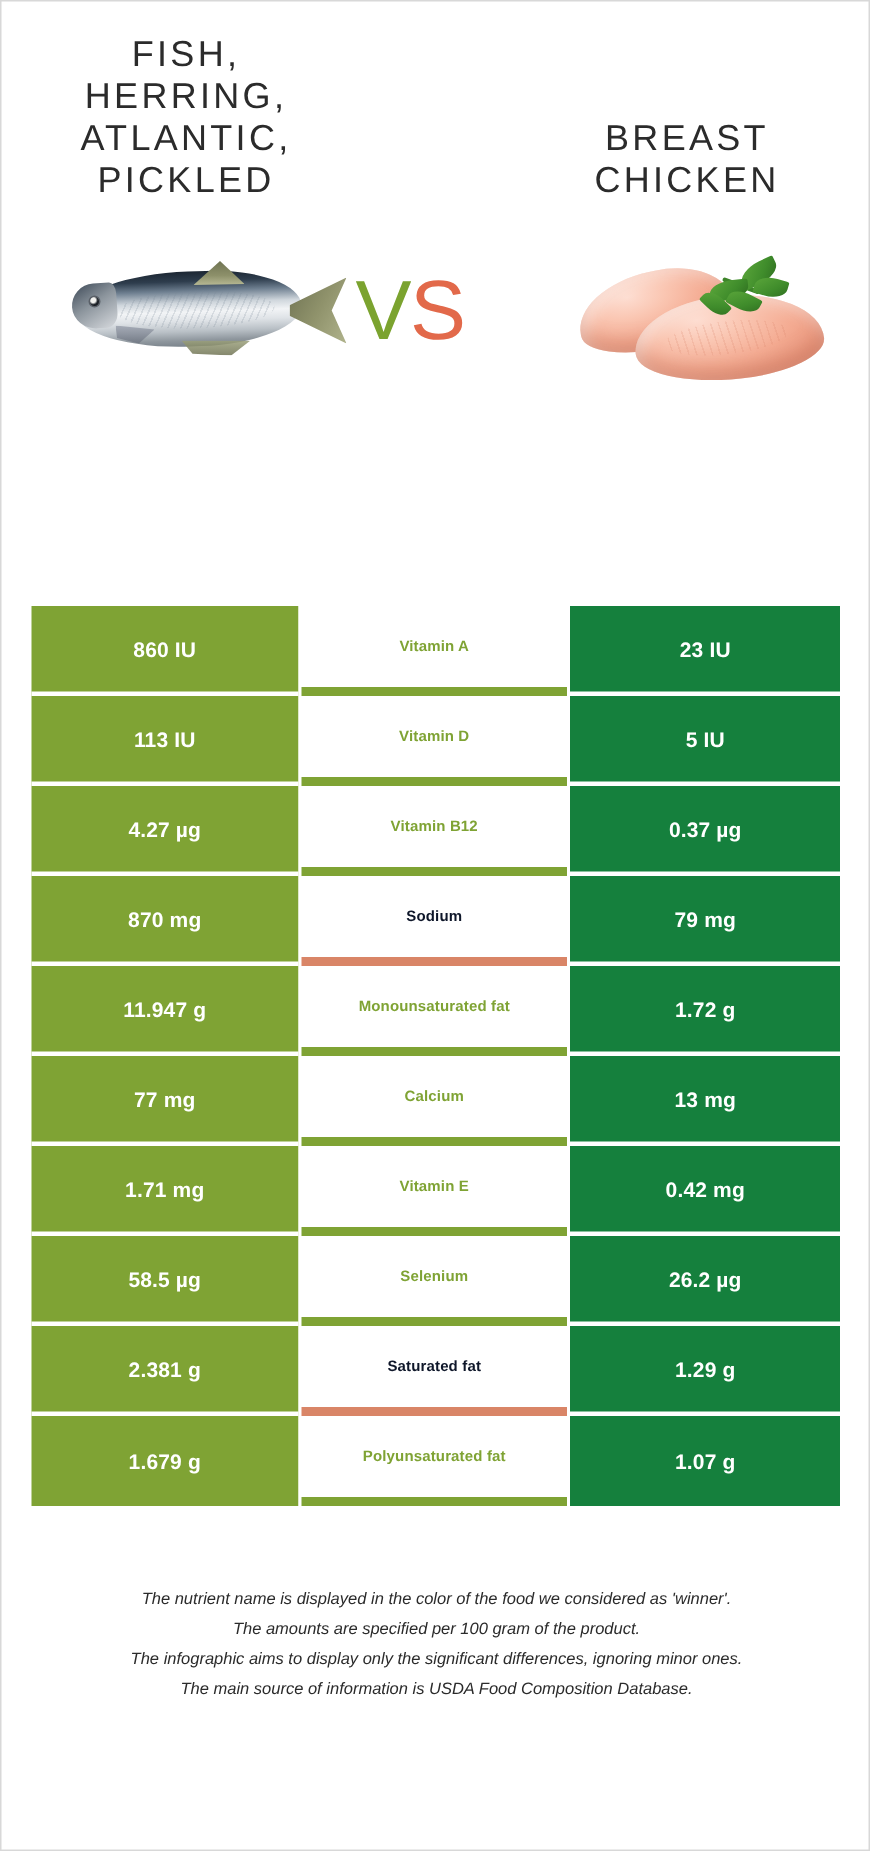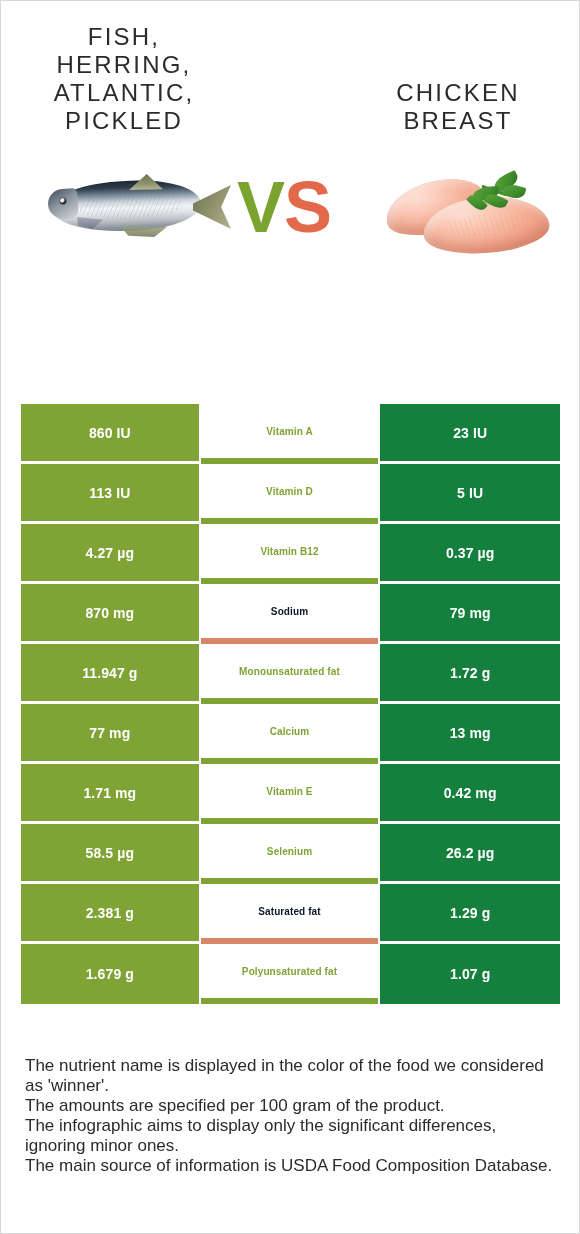--- a/index.html
+++ b/index.html
@@ -143,22 +143,22 @@
     height: 44px;
     background: linear-gradient(120deg, #6e7252 0%, #8f926b 50%, #b0b38c 100%);
     clip-path: polygon(0% 42%, 0% 58%, 100% 100%, 74% 50%, 100% 0%);
   }
 
   
   .vs {
     position: absolute;
     left: 236px;
     top: 24px;
-    font-size: 72px;
-    font-weight: 700;
+    font-size: 56px;
+    font-weight: 400;
     line-height: 64px;
     letter-spacing: -1px;
   }
   .vs-v { color: #7ba32f; }
   .vs-s { color: #e2694a; }
 
   
   .chicken-wrap {
     position: absolute;
     left: 378px;
@@ -283,42 +283,43 @@
 
   
   .gutter { width: 2px; background: #ffffff; }
 
   
   .footer {
     position: absolute;
     left: 24px;
     top: 1055px;
     width: 532px;
-    text-align: left;
-    font-size: 17px;
+    text-align: center;
+    font-size: 11px;
     line-height: 20px;
     color: #2b2b2b;
+    font-style: italic;
   }
   .footer p { margin: 0; }
 </style>
 </head>
 <body>
 
 <div class="page">
 
   <div class="titles">
     <div class="title title-left">
       <div>FISH,</div>
       <div>HERRING,</div>
       <div>ATLANTIC,</div>
       <div>PICKLED</div>
     </div>
     <div class="title title-right">
+      <div>BREAST</div>
       <div>CHICKEN</div>
-      <div>BREAST</div>
     </div>
   </div>
 
   <div class="visuals">
 
     <div class="fish-wrap">
       <div class="fish-body"></div>
       <div class="fish-head"></div>
       <div class="fish-eye"></div>
       <div class="fish-pect"></div>

